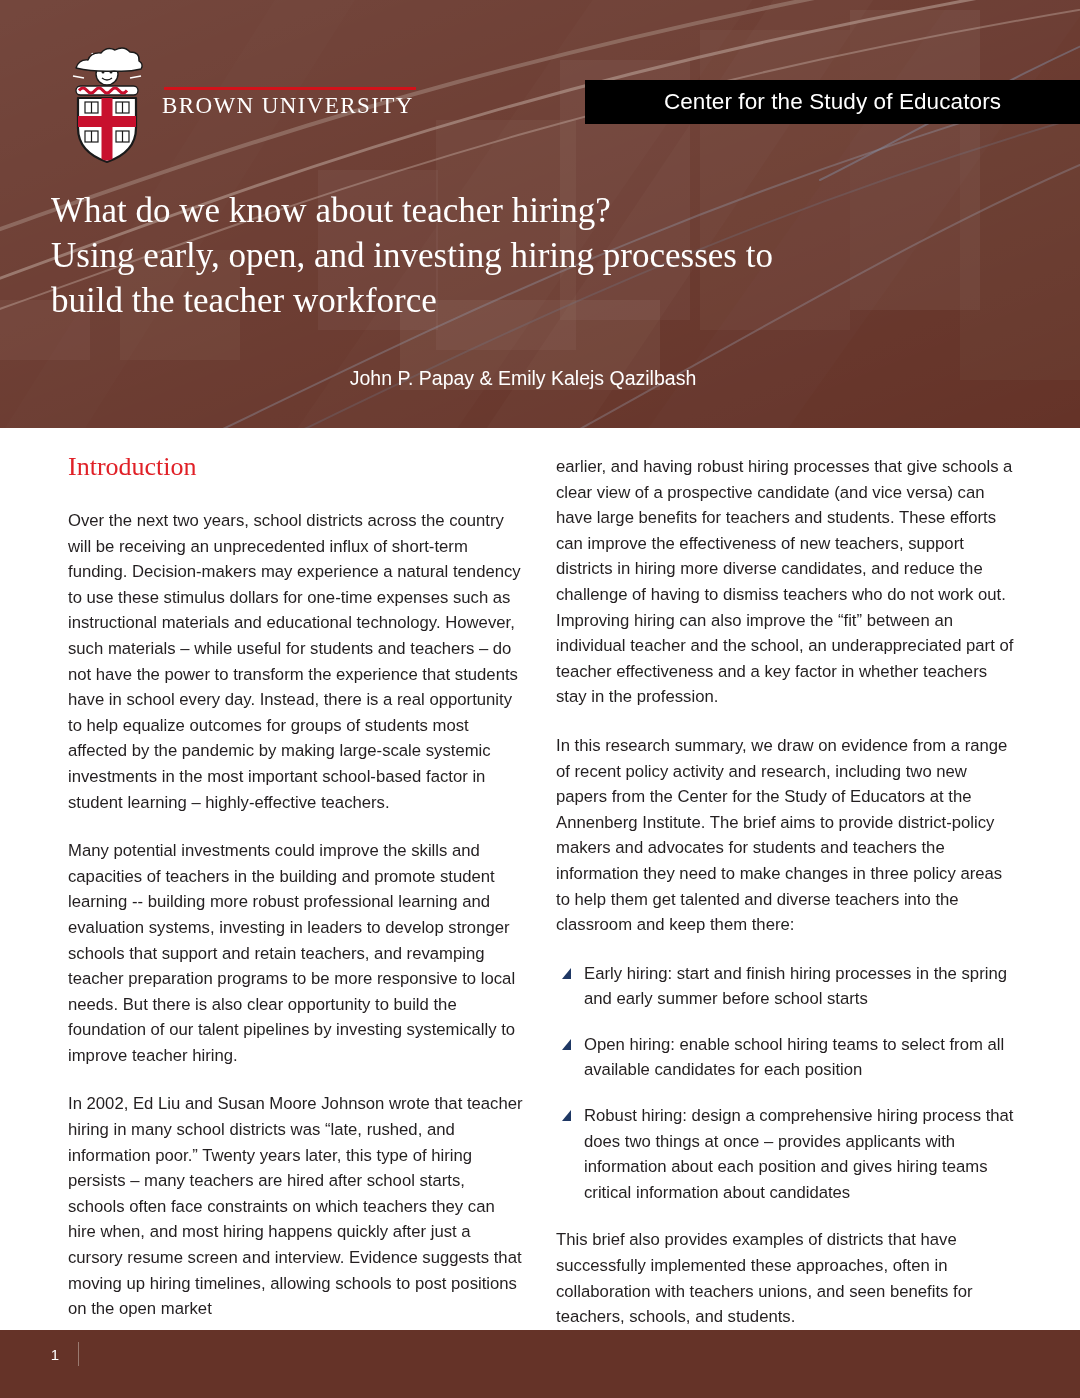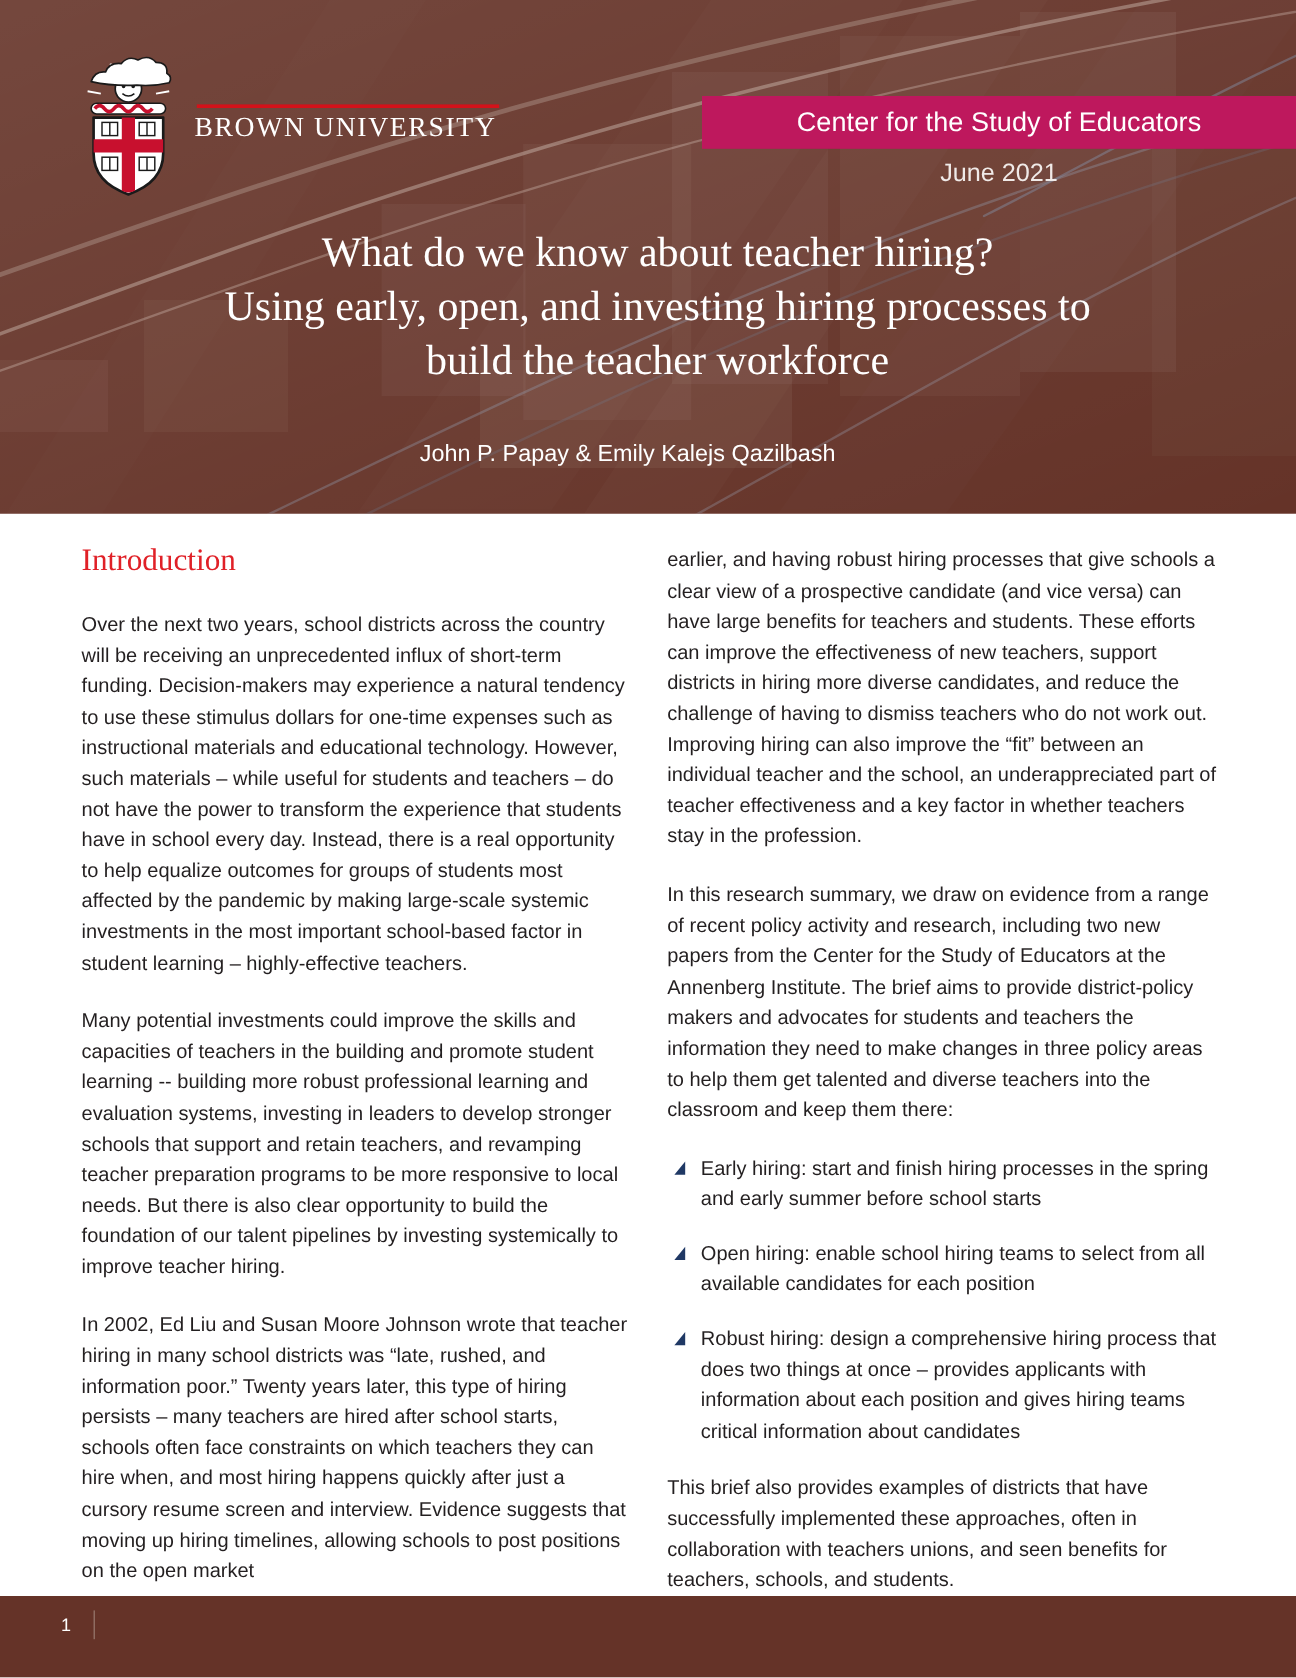--- a/index.html
+++ b/index.html
@@ -30,35 +30,35 @@
     line-height:1.0; font-family:"Liberation Sans", sans-serif;
   }
   .wordmark .rule { height:3px; background:#d3121a; margin:5px 0 4px 2px; width:100%; }
   .wordmark .brown {
     color:#ffffff; font-size:23px; letter-spacing:1.4px; line-height:1.05;
     font-family:"Liberation Serif", serif;
   }
 
   .center-banner {
     position:absolute; left:585px; top:80px; width:495px; height:44px;
-    background:#be185d;
+    background:#000000;
     display:flex; align-items:center; justify-content:center;
   }
   .center-banner span {
     color:#ffffff; font-size:22.5px; font-weight:normal; letter-spacing:.1px;
     white-space:nowrap;
   }
   .issue-date {
     position:absolute; left:585px; top:133px; width:495px;
     text-align:center; color:#f0eae8; font-size:21px;
   }
 
   .doc-title {
-    position:absolute; left:68px; top:188px; width:960px;
-    text-align:center;
+    position:absolute; left:51px; top:188px; width:960px;
+    text-align:left;
     color:#ffffff;
     font-family:"Liberation Serif", serif;
     font-size:35px; line-height:45px; font-weight:normal;
   }
   .doc-authors {
     position:absolute; left:43px; top:367px; width:960px;
     text-align:center; color:#ffffff; font-size:19.5px;
   }
 
   
@@ -209,21 +209,20 @@
     <div class="wordmark">
       <div class="rule"></div>
       <div class="brown">BROWN UNIVERSITY</div>
     </div>
   </div>
 
   <div class="center-banner">
     <span>Center for the Study of Educators</span>
   </div>
 
-  <div class="issue-date">June 2021</div>
 
   <div class="doc-title">
     <div>What do we know about teacher hiring?</div>
     <div>Using early, open, and investing hiring processes to</div>
     <div>build the teacher workforce</div>
   </div>
 
   <div class="doc-authors">John P. Papay &amp; Emily Kalejs Qazilbash</div>
 </div>
 

